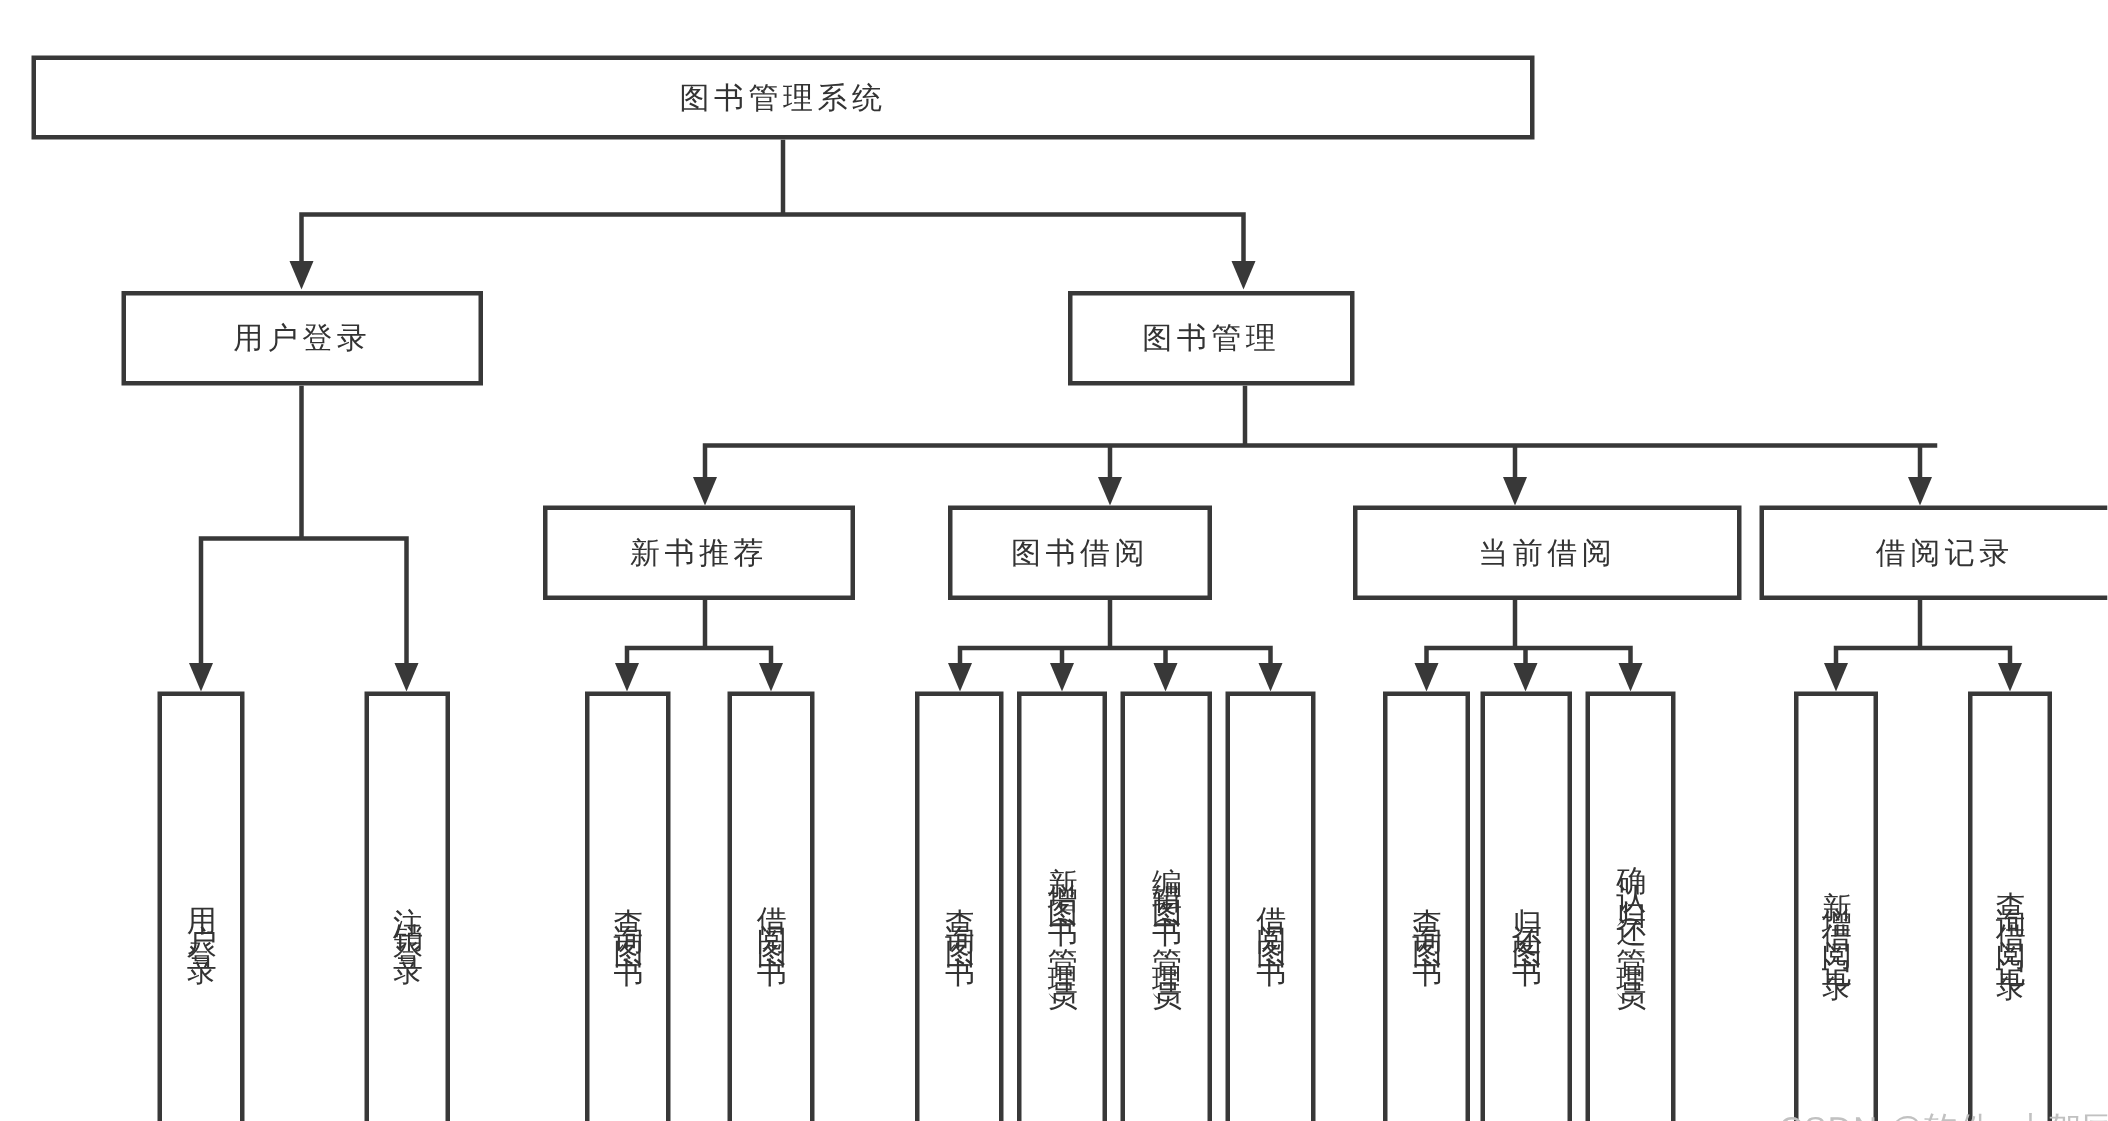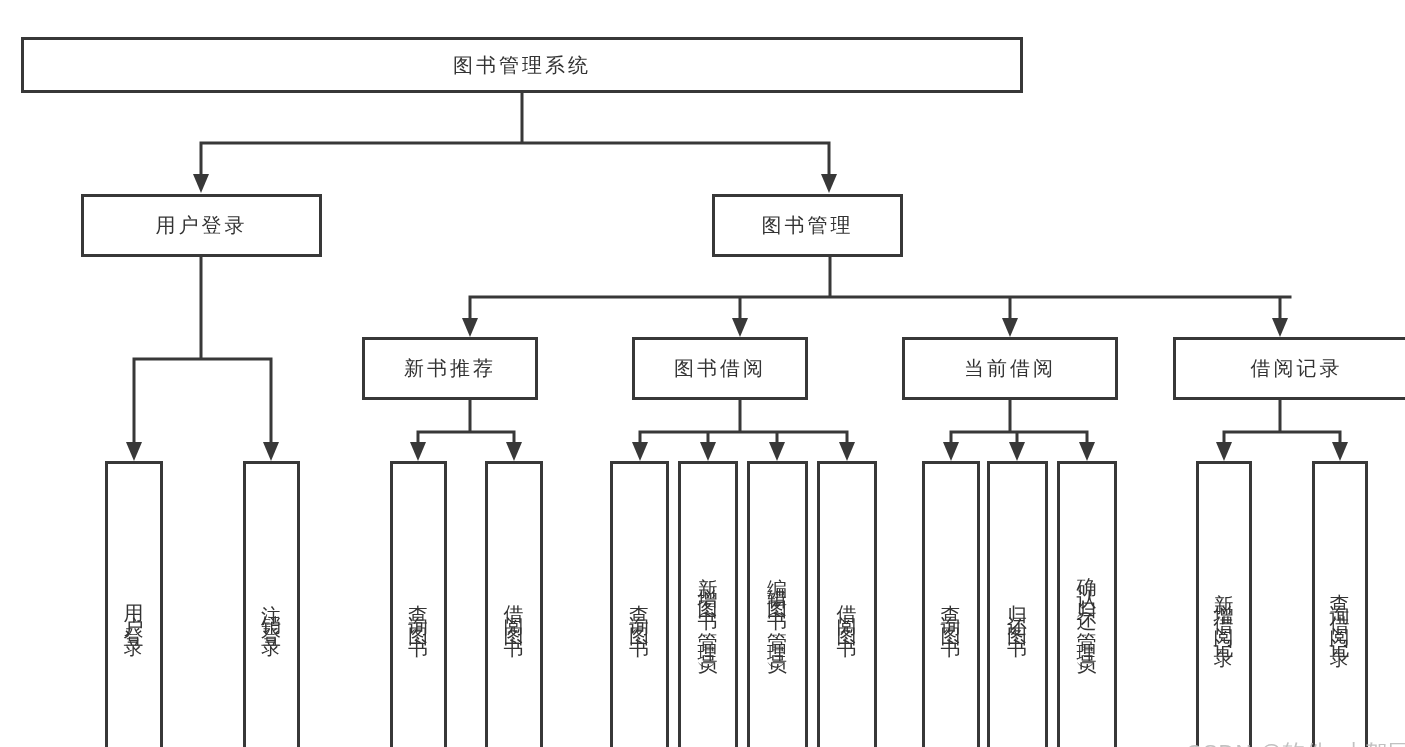--- a/index.html
+++ b/index.html
@@ -99,27 +99,27 @@
     <span>图书管理系统</span>
   </div>
 
   <div class="box h" style="left:81px;top:170px;width:241px;height:63px">
     <span>用户登录</span>
   </div>
   <div class="box h" style="left:712px;top:170px;width:191px;height:63px">
     <span>图书管理</span>
   </div>
 
-  <div class="box h" style="left:362px;top:313px;width:176px;height:63px">
+  <div class="box h" style="left:362px;top:313px;width:208px;height:63px">
     <span>新书推荐</span>
   </div>
   <div class="box h" style="left:632px;top:313px;width:176px;height:63px">
     <span>图书借阅</span>
   </div>
-  <div class="box h" style="left:902px;top:313px;width:216px;height:63px">
+  <div class="box h" style="left:902px;top:313px;width:259px;height:63px">
     <span>当前借阅</span>
   </div>
   <div class="box h" style="left:1173px;top:313px;width:247px;height:63px">
     <span>借阅记录</span>
   </div>
 
   <div class="box v" style="left:105px;top:437px;width:58px;height:300px">
     <span>用户登录</span>
   </div>
   <div class="box v" style="left:243px;top:437px;width:57px;height:300px">

